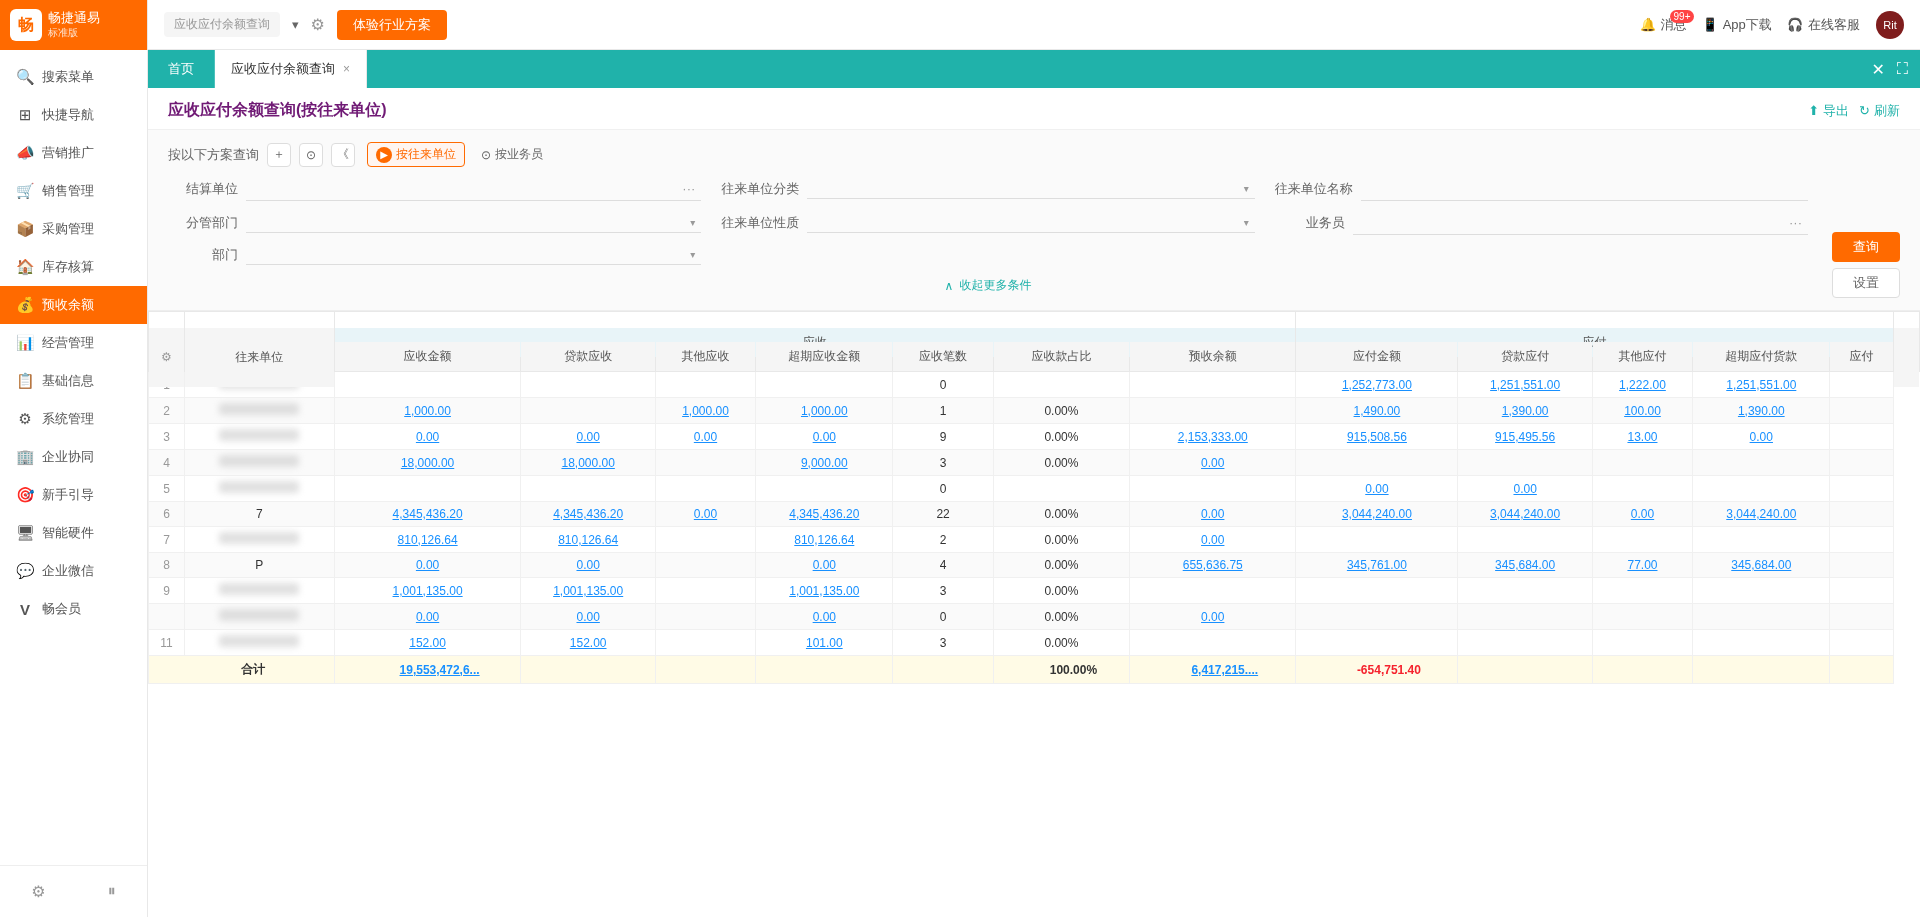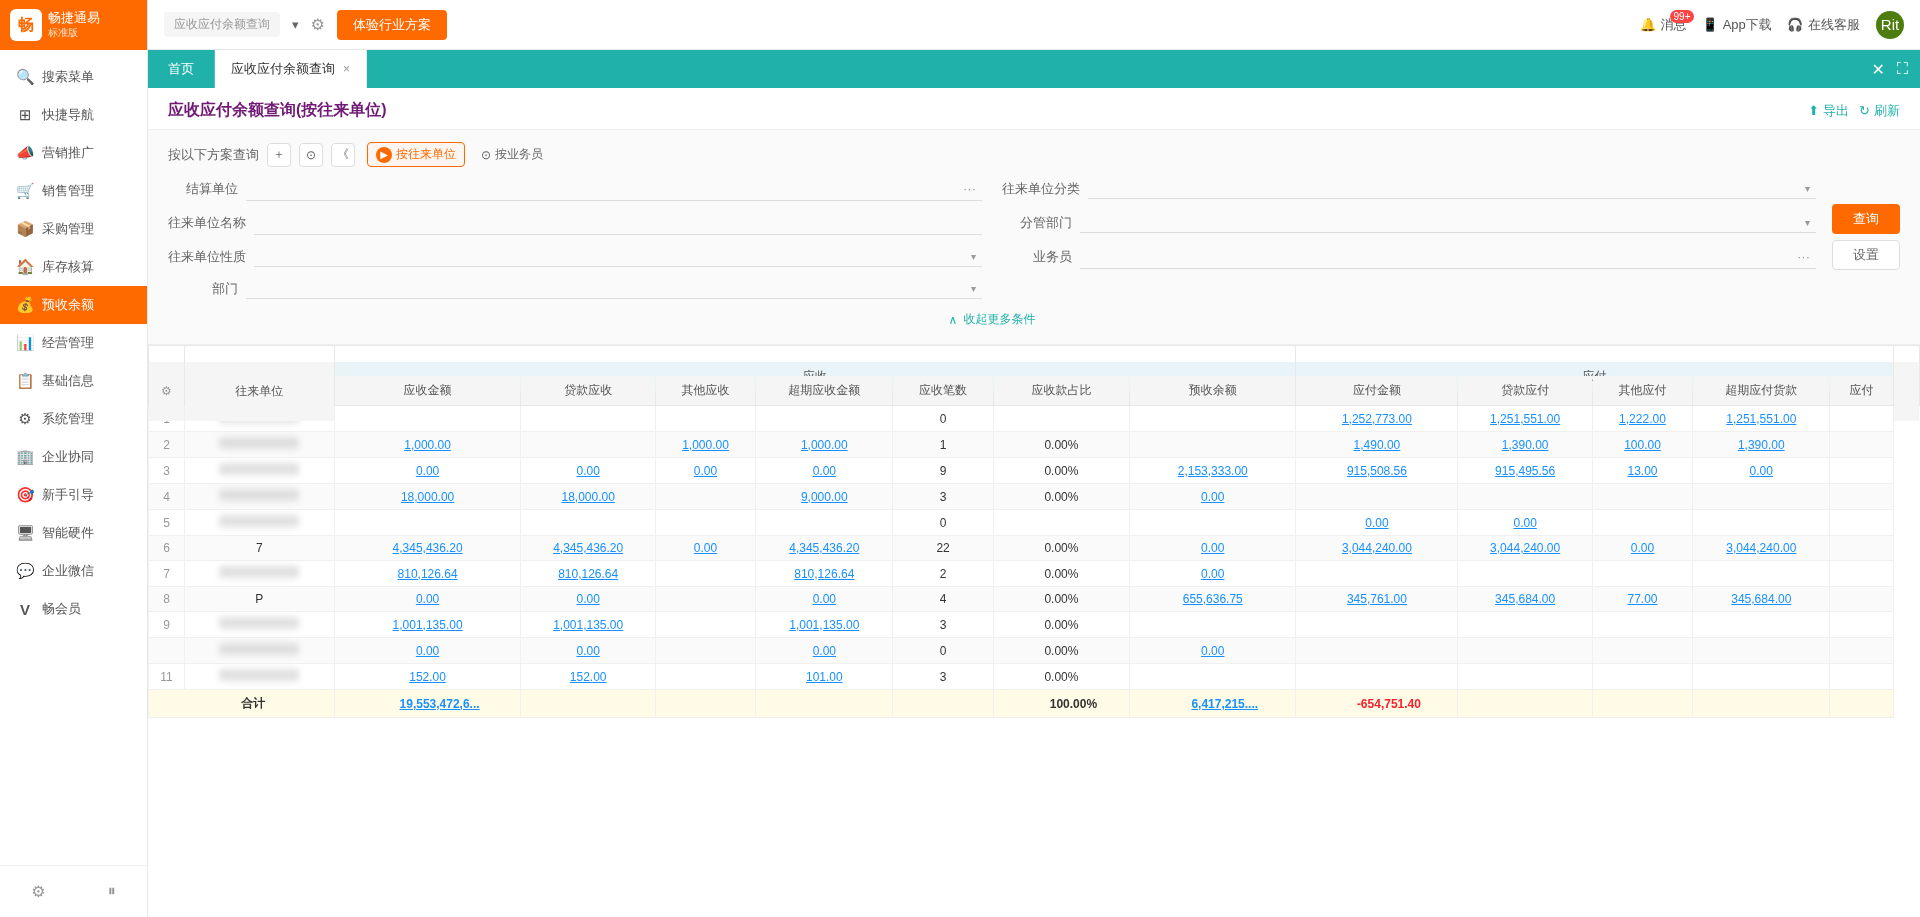--- a/index.html
+++ b/index.html
@@ -33,21 +33,21 @@
     }
     .header-breadcrumb { color: #999; font-size: 12px; background: #f5f5f5; padding: 4px 10px; border-radius: 4px; }
     .header-dropdown { color: #666; cursor: pointer; }
     .header-gear { color: #999; font-size: 16px; cursor: pointer; }
     .header-btn-orange { background: #ff6a00; color: #fff; border: none; padding: 6px 16px; border-radius: 4px; cursor: pointer; font-size: 13px; }
     .header-right { margin-left: auto; display: flex; align-items: center; gap: 16px; }
     .header-notif { position: relative; display: flex; align-items: center; gap: 4px; cursor: pointer; color: #555; }
     .notif-badge { position: absolute; top: -6px; right: -8px; background: #ff4444; color: #fff; font-size: 10px; padding: 1px 4px; border-radius: 8px; }
     .header-app { display: flex; align-items: center; gap: 4px; cursor: pointer; color: #555; }
     .header-service { display: flex; align-items: center; gap: 4px; cursor: pointer; color: #555; }
-    .header-user { background: #4d7c0f; color: #fff; width: 28px; height: 28px; border-radius: 50%; display: flex; align-items: center; justify-content: center; font-size: 15px; cursor: pointer; }
+    .header-user { background: #7f1d1d; color: #fff; width: 28px; height: 28px; border-radius: 50%; display: flex; align-items: center; justify-content: center; font-size: 11px; cursor: pointer; }
 
     
     .tabbar {
       position: fixed; left: 148px; top: 50px; right: 0; height: 38px; background: #20b2aa;
       display: flex; align-items: stretch; z-index: 98;
     }
     .tab-home {
       padding: 0 20px; display: flex; align-items: center; color: #fff; cursor: pointer; font-size: 13px;
       border-right: 1px solid rgba(255,255,255,0.2);
     }
@@ -80,21 +80,21 @@
     
     .filter-area {
       padding: 12px 20px; background: #fafafa; border-bottom: 1px solid #eee; flex-shrink: 0;
     }
     .filter-toolbar { display: flex; align-items: center; gap: 8px; margin-bottom: 10px; }
     .filter-label { color: #666; font-size: 13px; }
     .filter-icon-btn { width: 24px; height: 24px; border: 1px solid #ddd; border-radius: 4px; display: flex; align-items: center; justify-content: center; cursor: pointer; color: #666; font-size: 12px; background: #fff; }
     .filter-scheme-active { background: #fff5f0; border: 1px solid #ff6a00; border-radius: 4px; padding: 3px 8px; color: #ff6a00; font-size: 12px; cursor: pointer; display: flex; align-items: center; gap: 4px; }
     .filter-scheme-inactive { color: #666; font-size: 12px; cursor: pointer; display: flex; align-items: center; gap: 4px; padding: 3px 8px; }
 
-    .filter-grid { display: grid; grid-template-columns: 1fr 1fr; gap: 10px 20px; }
+    .filter-grid { display: grid; grid-template-columns: 1fr 1fr 1fr; gap: 10px 20px; }
     .filter-row { display: flex; align-items: center; gap: 8px; }
     .filter-row-label { color: #666; font-size: 13px; white-space: nowrap; min-width: 70px; text-align: right; }
     .filter-input {
       flex: 1; border: none; border-bottom: 1px solid #ddd; padding: 4px 6px; font-size: 13px;
       background: transparent; outline: none; color: #333;
     }
     .filter-select { display: flex; align-items: center; flex: 1; border-bottom: 1px solid #ddd; padding: 4px 6px; cursor: pointer; }
     .filter-select-text { flex: 1; font-size: 13px; color: #ccc; }
     .filter-select-arrow { color: #999; font-size: 10px; }
     .filter-dots { color: #999; cursor: pointer; }
@@ -247,21 +247,21 @@
           <span>导出</span>
         </div>
         <div class="page-action-btn">
           <span>↻</span>
           <span>刷新</span>
         </div>
       </div>
     </div>
 
     <div class="filter-area">
-      <div style="display:flex; align-items:center; gap:0;">
+      <div style="display:flex; align-items:flex-end; gap:8px;">
         <div style="flex:1;">
           <div class="filter-toolbar">
             <span class="filter-label">按以下方案查询</span>
             <div class="filter-icon-btn">＋</div>
             <div class="filter-icon-btn">⊙</div>
             <div class="filter-icon-btn">《</div>
             <div style="display:flex; gap:8px; margin-left:4px;">
               <div class="filter-scheme-active">
                 <span style="background:#ff6a00;color:#fff;border-radius:50%;width:16px;height:16px;display:inline-flex;align-items:center;justify-content:center;font-size:10px;">▶</span>
                 <span>按往来单位</span>

